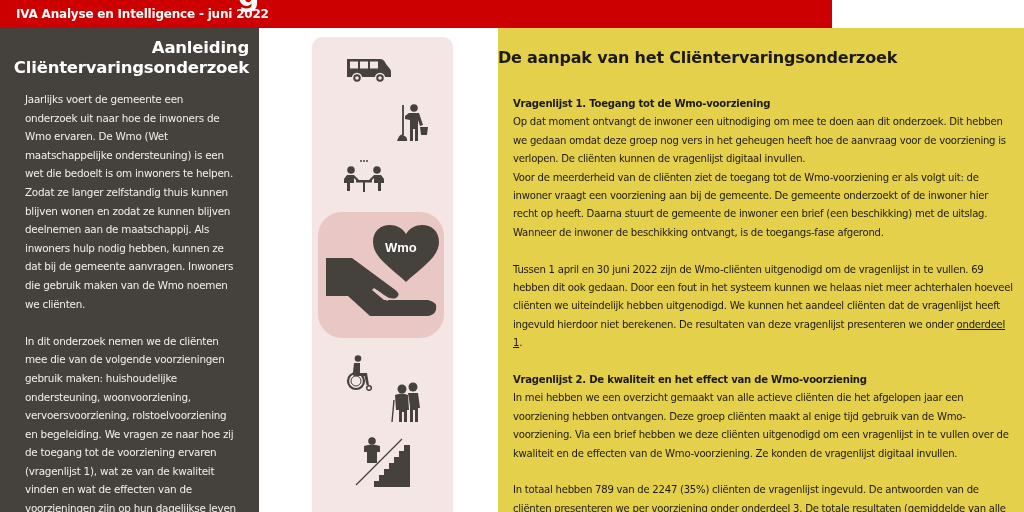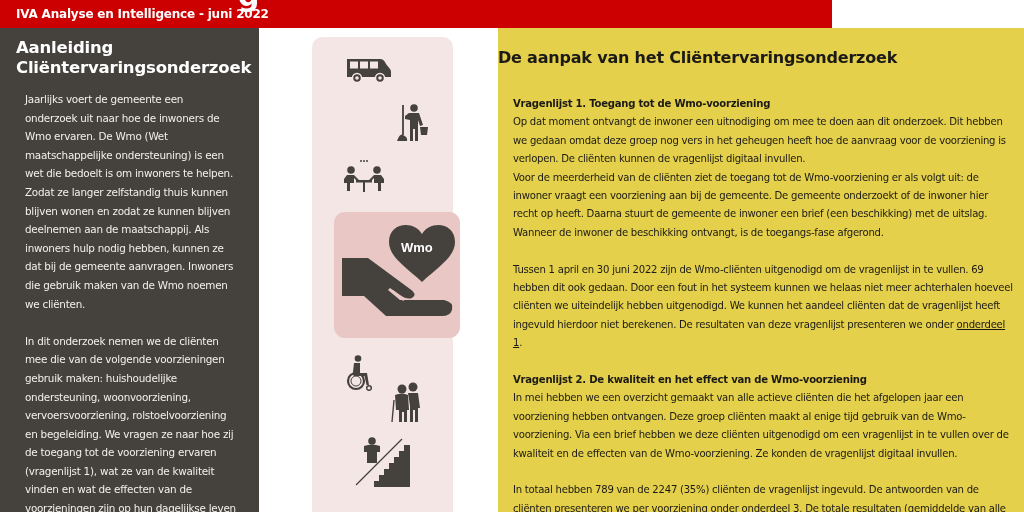--- a/index.html
+++ b/index.html
@@ -5,28 +5,28 @@
   * { box-sizing: border-box; margin: 0; padding: 0; }
   html, body { width: 1024px; height: 512px; overflow: hidden; background: #ffffff; }
   body { position: relative; font-family: "DejaVu Sans", sans-serif; }
 
   .topbar { position: absolute; left: 0; top: 0; width: 832px; height: 28px; background: #cc0000; overflow: hidden; }
   .topbar .subtitle { position: absolute; left: 16px; top: 7px; color: #ffffff; font-size: 12px; font-weight: bold; letter-spacing: -0.2px; }
   .topbar .cut-title { position: absolute; left: 238px; top: -22px; color: #ffffff; font-size: 30px; font-weight: bold; }
   .logo { position: absolute; left: 960px; top: 0; width: 60px; height: 28px; }
 
   .left { position: absolute; left: 0; top: 28px; width: 259px; height: 484px; background: #45423d; color: #ffffff; }
-  .left h2 { text-align: left; font-size: 16.5px; font-weight: bold; line-height: 20px; margin-top: 10px; padding: 0 16px; letter-spacing: -0.2px; }
+  .left h2 { text-align: right; font-size: 16.5px; font-weight: bold; line-height: 20px; margin-top: 10px; padding: 0 10px; letter-spacing: -0.2px; }
   .left .body { padding: 0 22px 0 25px; margin-top: 12px; font-size: 10.4px; line-height: 18.6px; color: #f2f0ec; letter-spacing: -0.25px; }
   .left .body p + p { margin-top: 18.6px; }
 
   .middle { position: absolute; left: 259px; top: 28px; width: 239px; height: 484px; background: #ffffff; }
   .pink-col { position: absolute; left: 53px; top: 9px; width: 141px; height: 480px; background: #f5e6e6; border-radius: 10px 10px 0 0; }
   .icon { position: absolute; }
-  .wmo-tile { position: absolute; left: 22px; top: 175px; width: 126px; height: 126px; background: #e8c7c5; border-radius: 11px; }
+  .wmo-tile { position: absolute; left: 6px; top: 175px; width: 126px; height: 126px; background: #e8c7c5; border-radius: 24px; }
 
   .right { position: absolute; left: 498px; top: 28px; width: 526px; height: 484px; background: #e4d04a; color: #1c1a16; }
   .right h1 { text-align: left; font-size: 16px; font-weight: bold; margin-top: 20px; letter-spacing: -0.2px; }
   .right .content { padding: 0 10px 0 15px; margin-top: 28px; font-size: 10.1px; line-height: 18.4px; letter-spacing: -0.25px; }
   .right .q-title { font-weight: bold; }
   .right .gap { height: 18.4px; }
   .right .link { text-decoration: underline; cursor: pointer; }
 </style>
 </head>
 <body>

